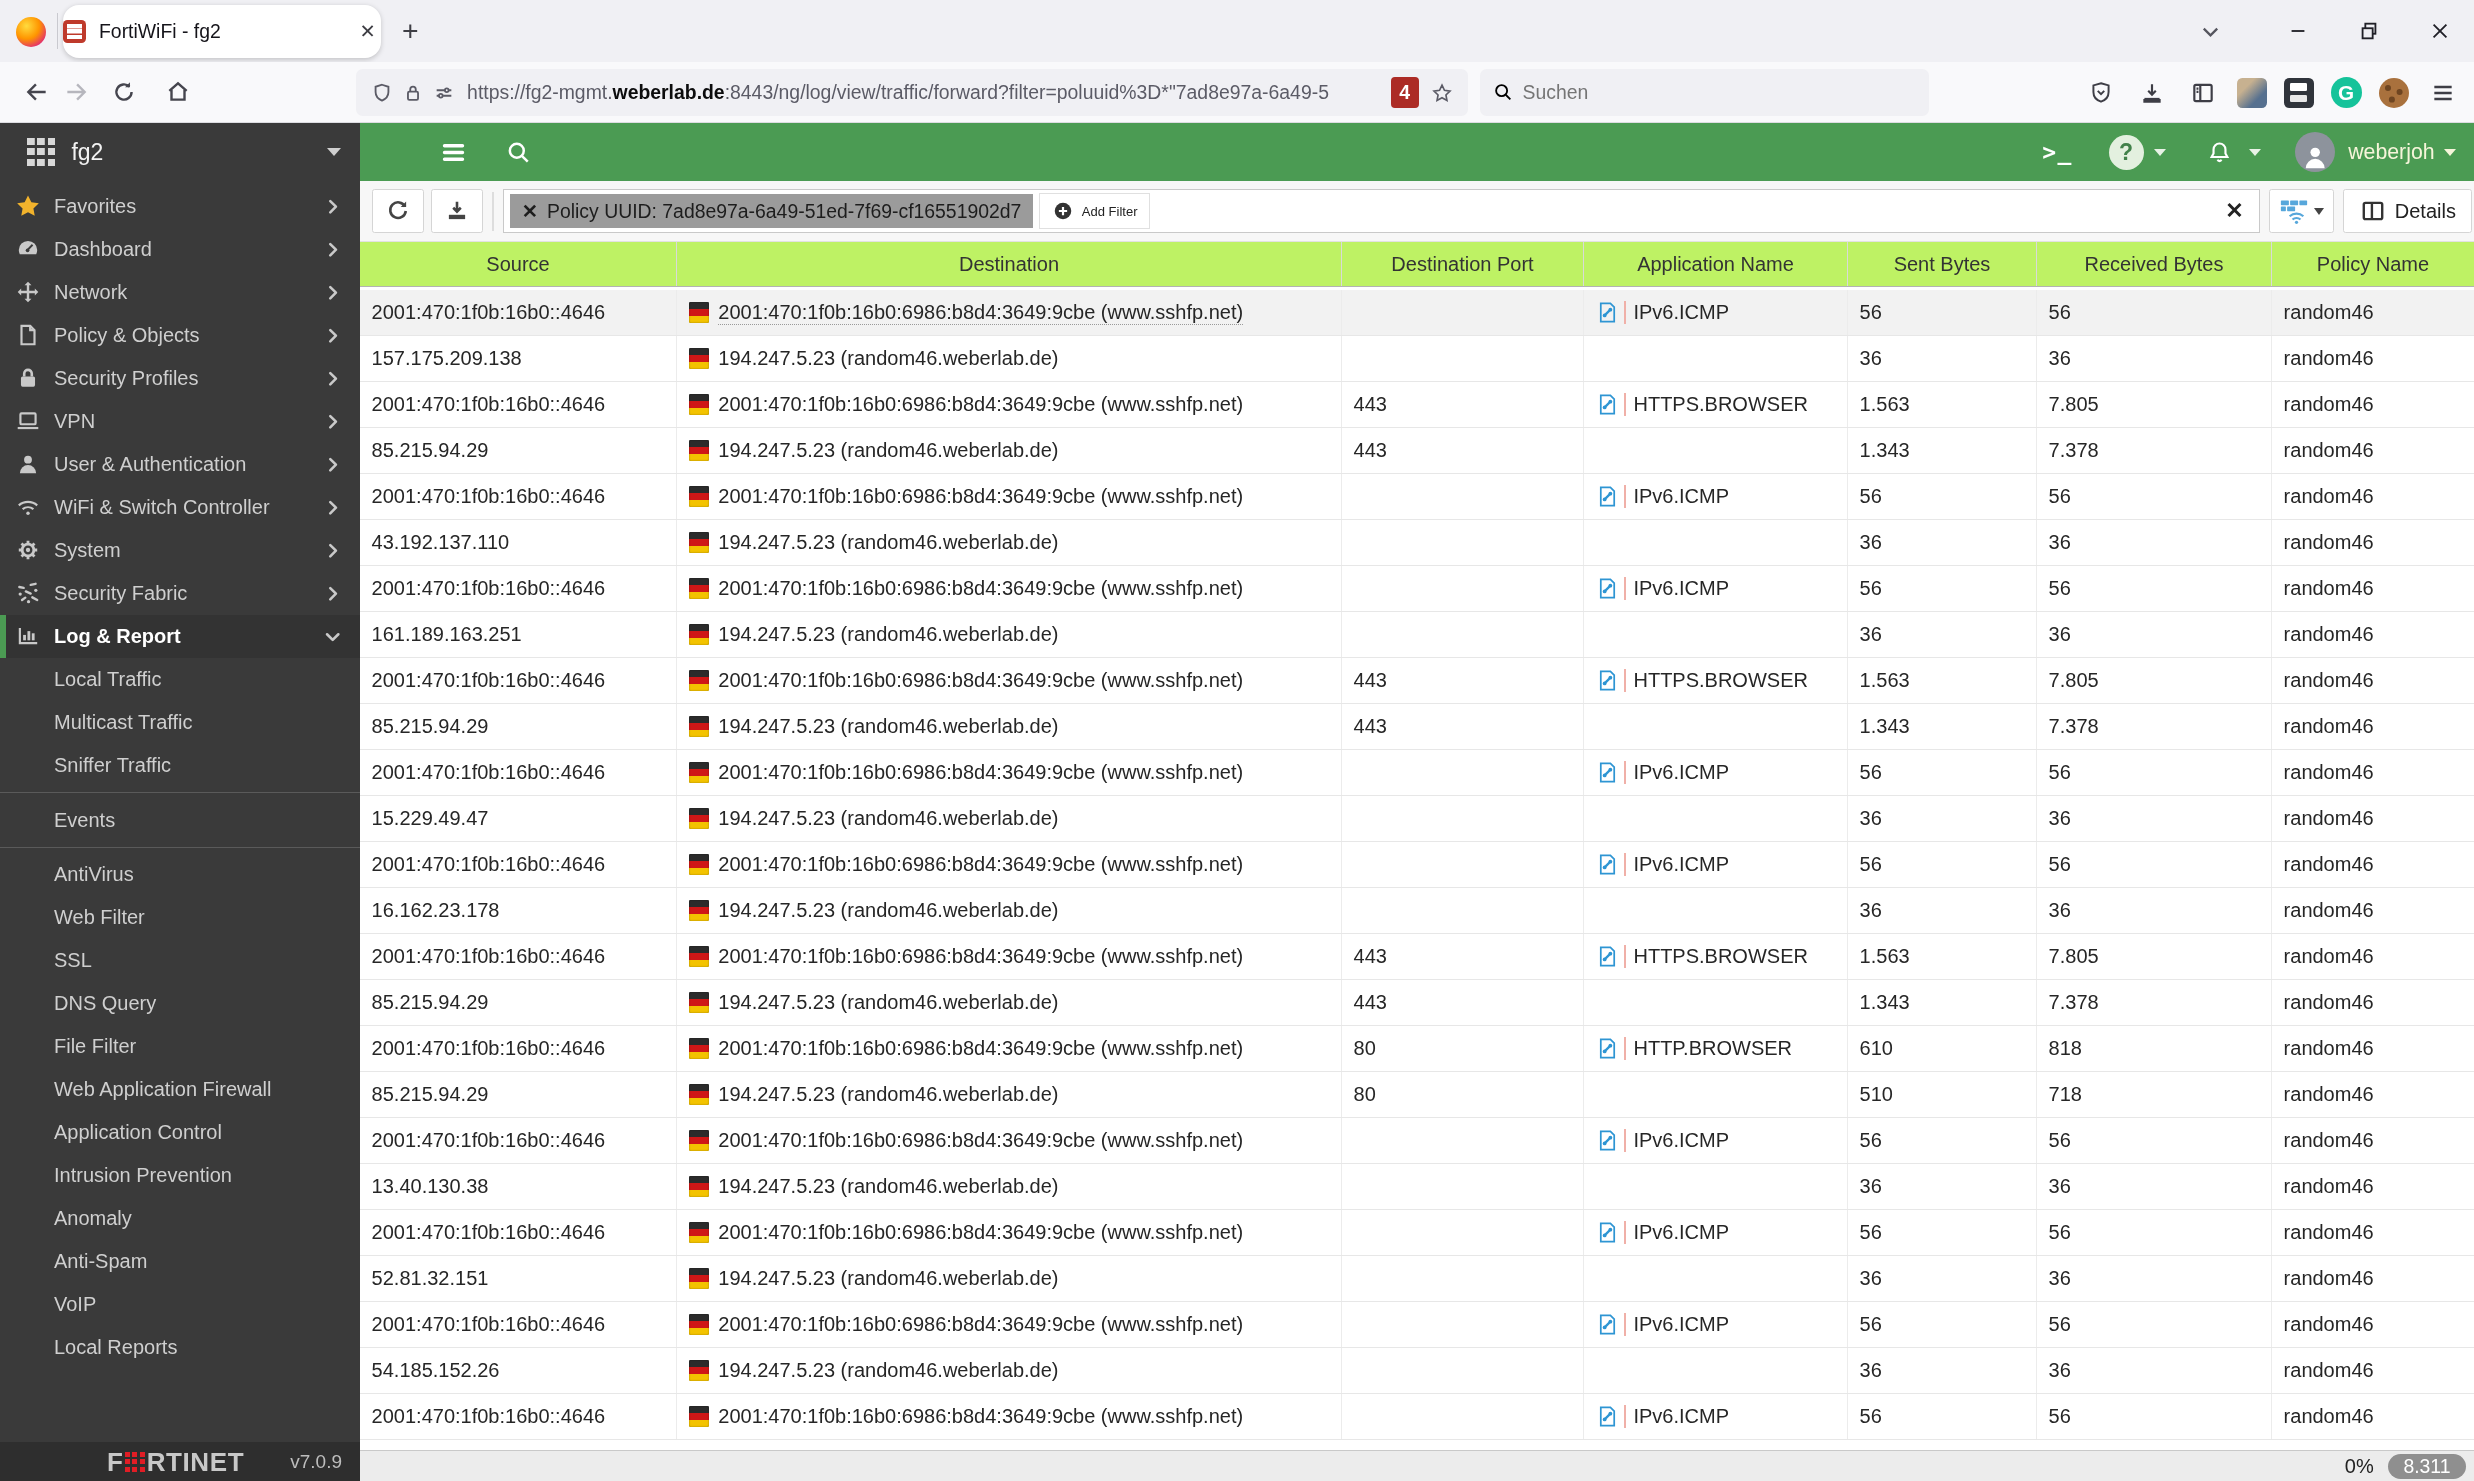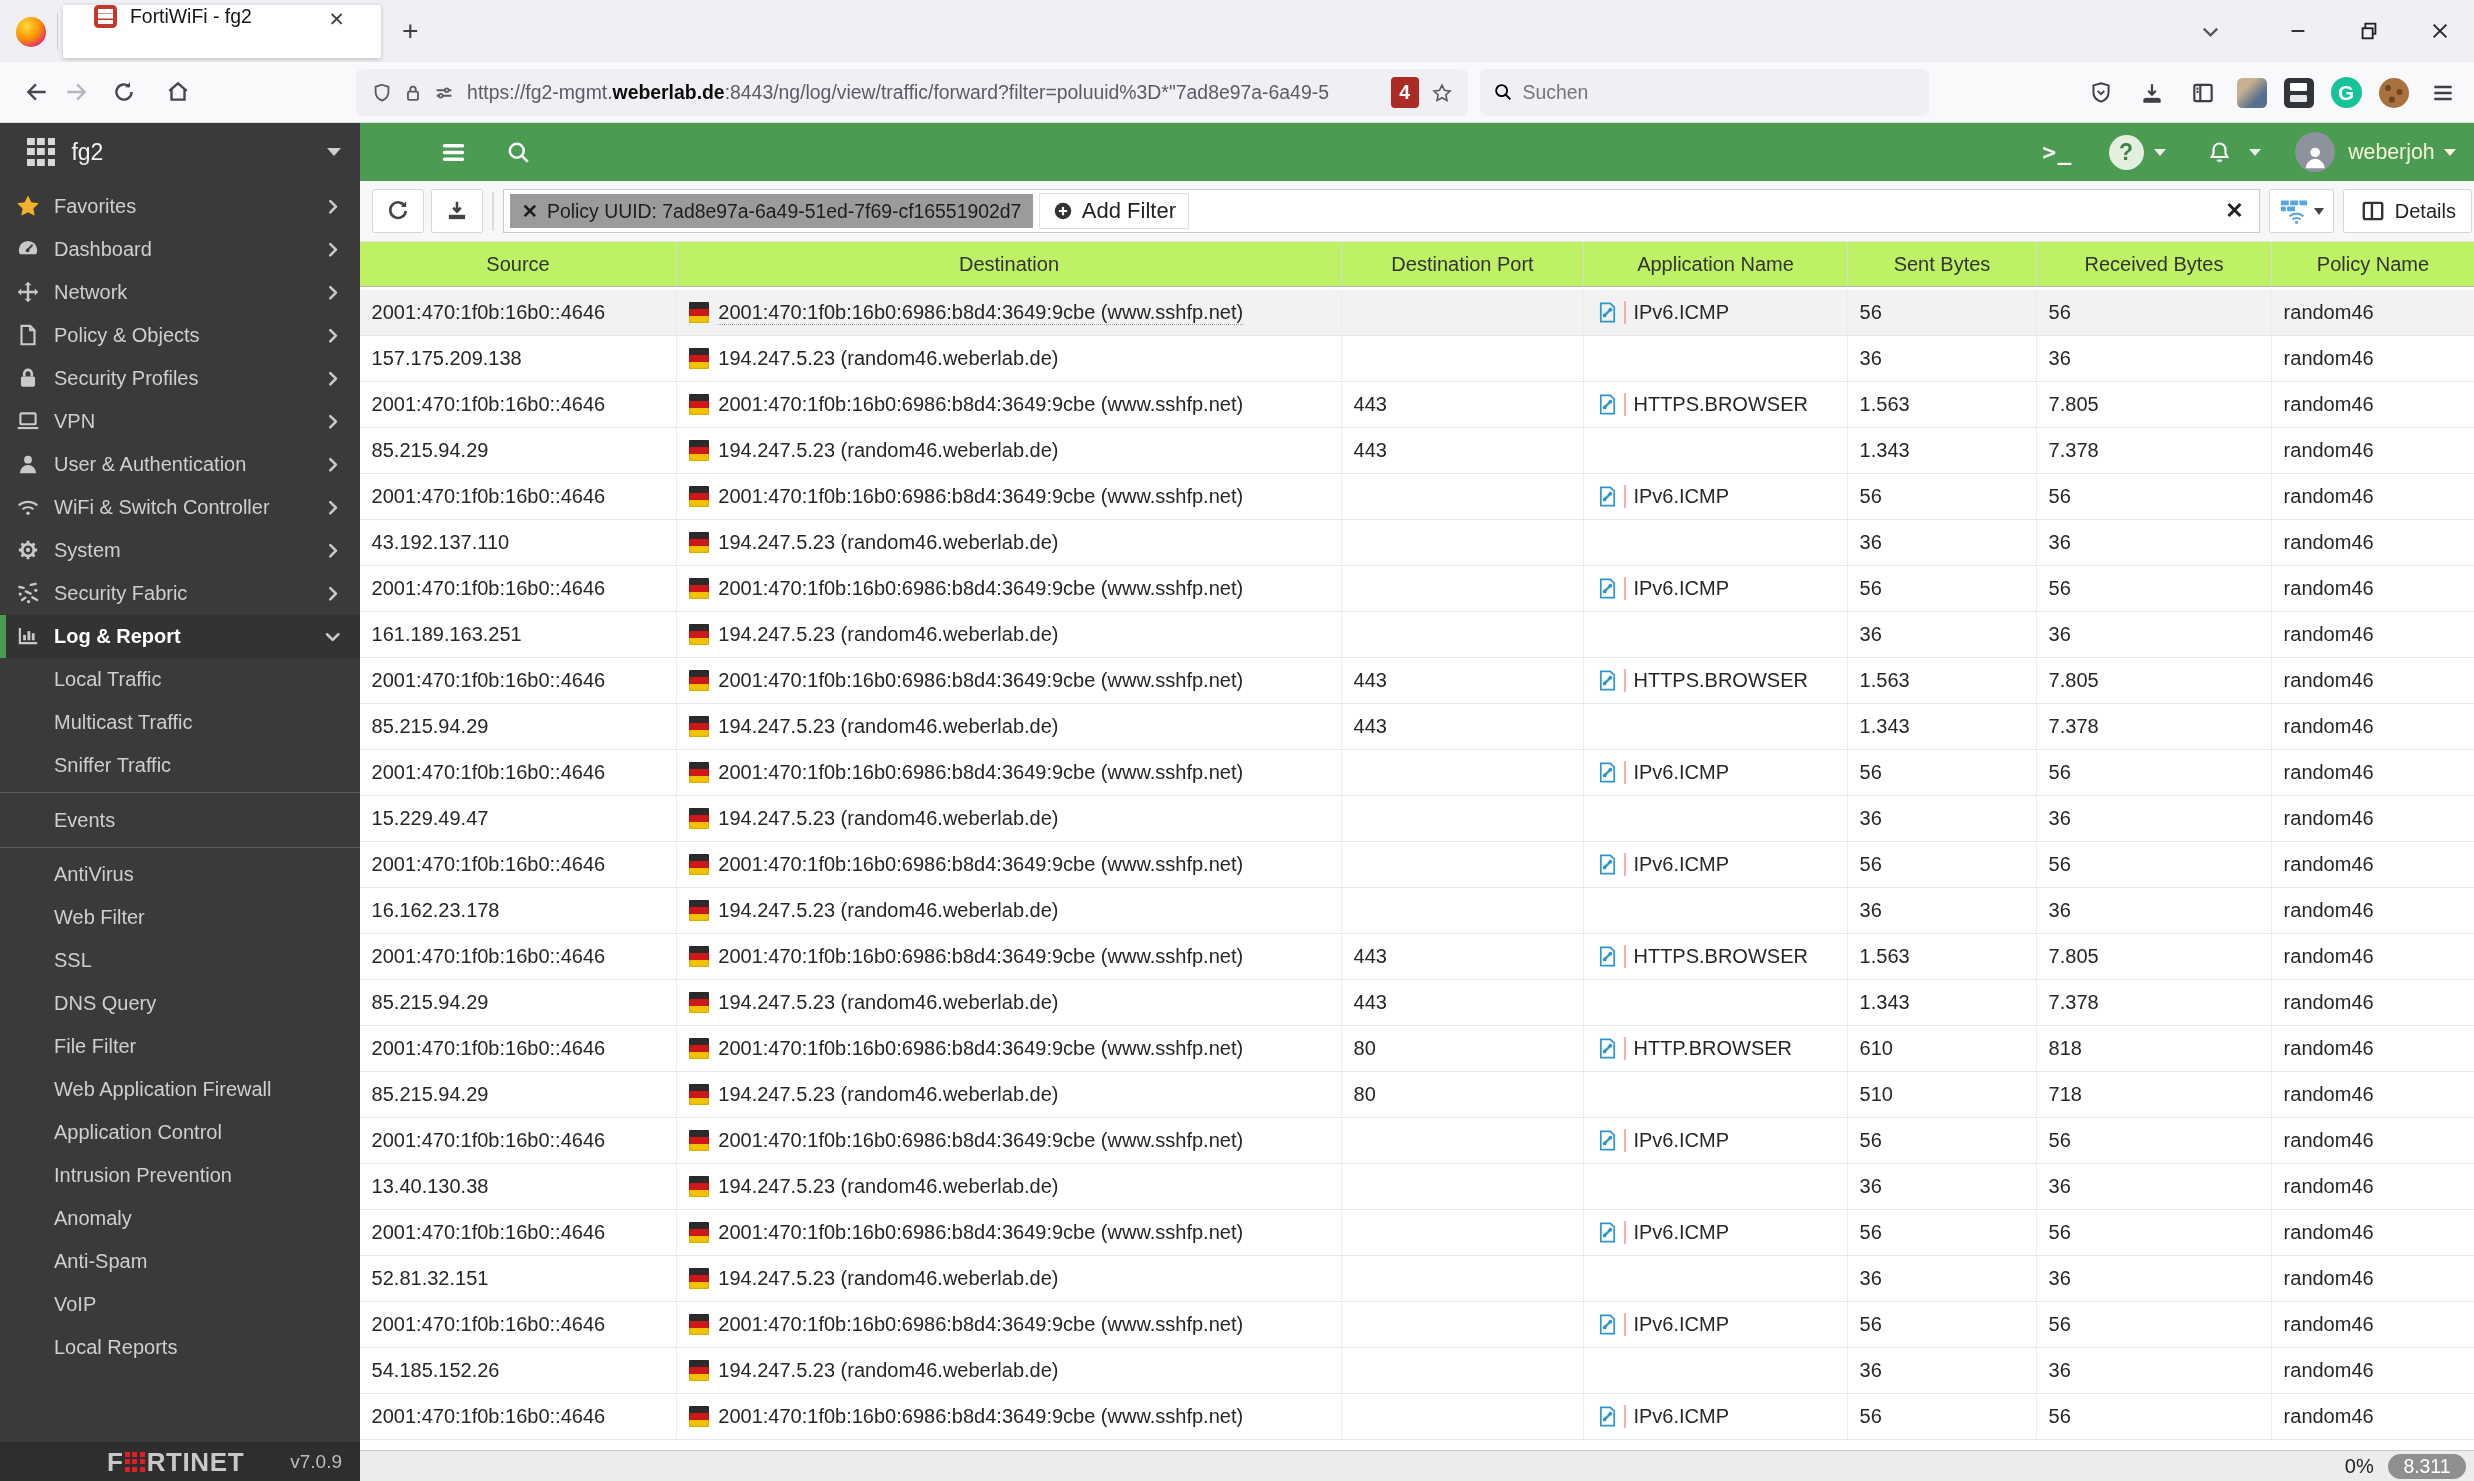--- a/index.html
+++ b/index.html
@@ -5,22 +5,22 @@
   * { margin:0; padding:0; box-sizing:border-box; }
   html,body { width:2475px; height:1482px; overflow:hidden; background:#fff;
               font-family:"Liberation Sans", sans-serif; }
   .screen { position:absolute; inset:0; }
 
   
   .tabstrip { position:absolute; left:0; top:0; width:2475px; height:62px; background:#f0f0f4; }
   .ff-logo { position:absolute; left:15.5px; top:17px; width:30px; height:30px; border-radius:50%;
              background:radial-gradient(circle at 35% 30%, #ffdc3e, #ff9500 45%, #e3306e 78%, #952bb9); }
   .tab-divider { position:absolute; left:57px; top:13px; width:1.3px; height:36px; background:#c9c9cf; }
-  .tab { position:absolute; left:63px; top:5.2px; width:318px; height:53px; background:#fff; border-radius:2px;
-         box-shadow:0 1.3px 5.2px rgba(0,0,0,.18); display:flex; align-items:flex-start; padding:0 31px; }
+  .tab { position:absolute; left:63px; top:5.2px; width:318px; height:53px; background:#fff; border-radius:16px;
+         box-shadow:0 1.3px 5.2px rgba(0,0,0,.18); display:flex; align-items:center; padding:0 0; }
   .favicon { width:23px; height:23px; border-radius:4.5px; background:#bf3a2b; position:relative; flex:none; }
   .favicon::before { content:""; position:absolute; inset:3.9px;
         background:
           linear-gradient(#fff,#fff) 0 0/5.2px 4.5px no-repeat, linear-gradient(#fff,#fff) 50% 0/5.2px 4.5px no-repeat, linear-gradient(#fff,#fff) 100% 0/5.2px 4.5px no-repeat,
           linear-gradient(#fff,#fff) 0 50%/5.2px 4.5px no-repeat, linear-gradient(#fff,#fff) 50% 50%/5.2px 4.5px no-repeat, linear-gradient(#fff,#fff) 100% 50%/5.2px 4.5px no-repeat,
           linear-gradient(#fff,#fff) 0 100%/5.2px 4.5px no-repeat, linear-gradient(#fff,#fff) 50% 100%/5.2px 4.5px no-repeat, linear-gradient(#fff,#fff) 100% 100%/5.2px 4.5px no-repeat; }
   .tab-title { font-size:19.4px; color:#15141a; margin-left:13px; flex:1; white-space:nowrap; overflow:hidden; }
   .tab-close { font-size:19.4px; color:#3e3e44; padding:2.6px 5.2px; }
   .newtab { position:absolute; left:402px; top:14.2px; font-size:28.4px; color:#3e3e44; font-weight:300; }
   .win-controls { position:absolute; right:0; top:0; height:62px; display:flex; align-items:center; gap:0; }
@@ -123,21 +123,21 @@
   .tbtn { height:44px; background:#fff; border:1.3px solid #d5d5d5; border-radius:2.6px; display:flex; align-items:center;
           justify-content:center; color:#444; }
   .tbtn svg { width:26px; height:26px; }
   #btn-refresh { width:52px; margin-left:11.6px; }
   #btn-download { width:52px; margin-left:7.8px; }
   .tb-sep { width:1.3px; height:39px; background:#dddddd; margin:0 9px; }
   .filterbar { flex:1; height:44px; background:#fff; border:1.3px solid #c9c9c9; display:flex; align-items:center; padding:0 6.5px; margin-right:9px; }
   .chip { height:34px; background:#9b9b9b; display:flex; align-items:center; padding:0 11.6px; color:#1d1d1d; font-size:19.4px; }
   .chip .x { font-weight:700; margin-right:9px; font-size:19.4px; }
   .addfilter { height:36px; border:1.3px solid #e0e0e0; background:#fff; display:flex; align-items:center; padding:0 11.6px; margin-left:6.5px;
-               font-size:22px; color:#222; }
+               font-size:13px; color:#222; }
   .addfilter svg { width:22px; height:22px; margin-right:7.8px; }
   .filter-clear { margin-left:auto; font-size:22px; font-weight:700; color:#222; padding:0 9px; }
   #btn-device { width:65px; margin-right:9px; gap:5.2px; }
   #btn-device svg { width:30px; height:30px; }
   .dev-caret { width:0; height:0; border-left:5.8px solid transparent; border-right:5.8px solid transparent; border-top:7.1px solid #444; }
   #btn-details { padding:0 15.5px; margin-right:2.6px; font-size:20px; color:#222; gap:9px; }
 
   
   .thead { position:absolute; left:0; top:61px; width:2331px; height:45px; background:#bef264; display:grid;
            grid-template-columns:317px 665px 242px 264px 189px 235px 202px; border-bottom:1.9px solid #b3b3b3; }

